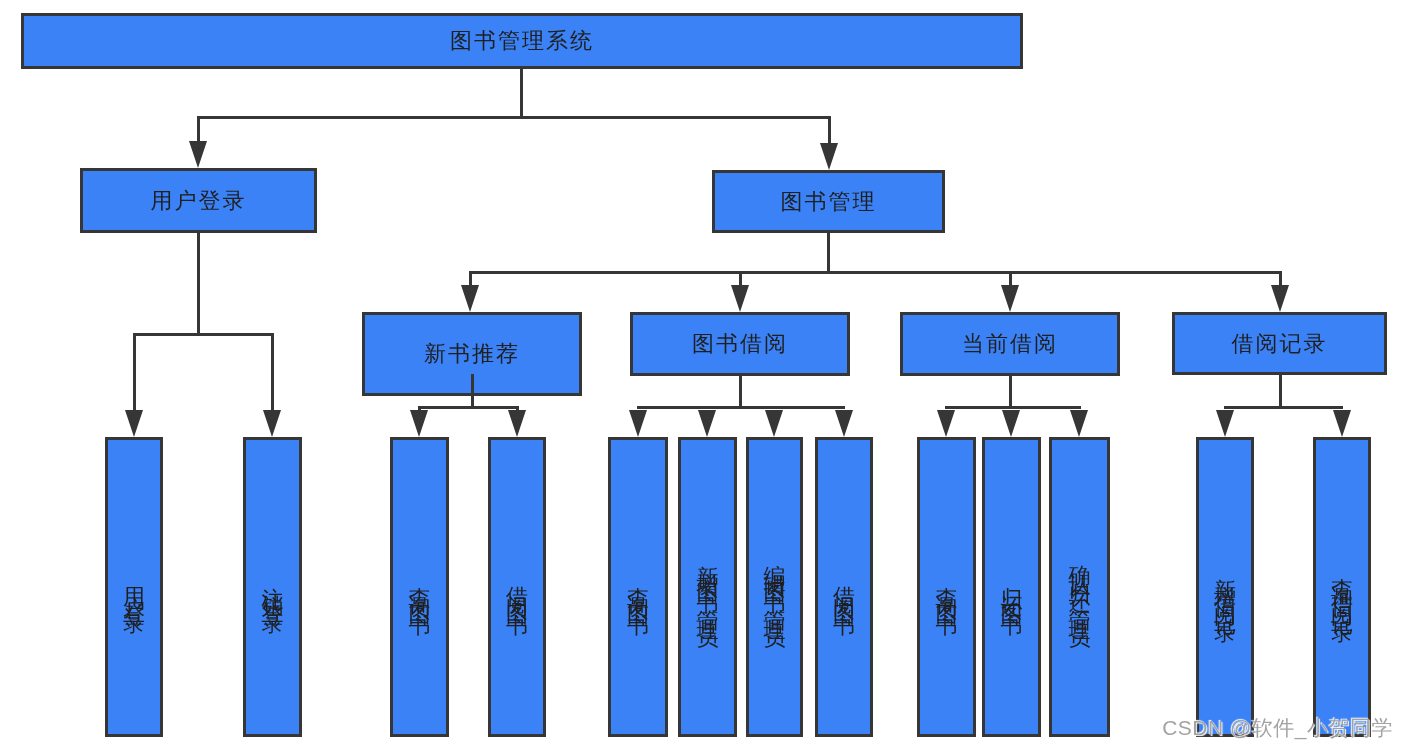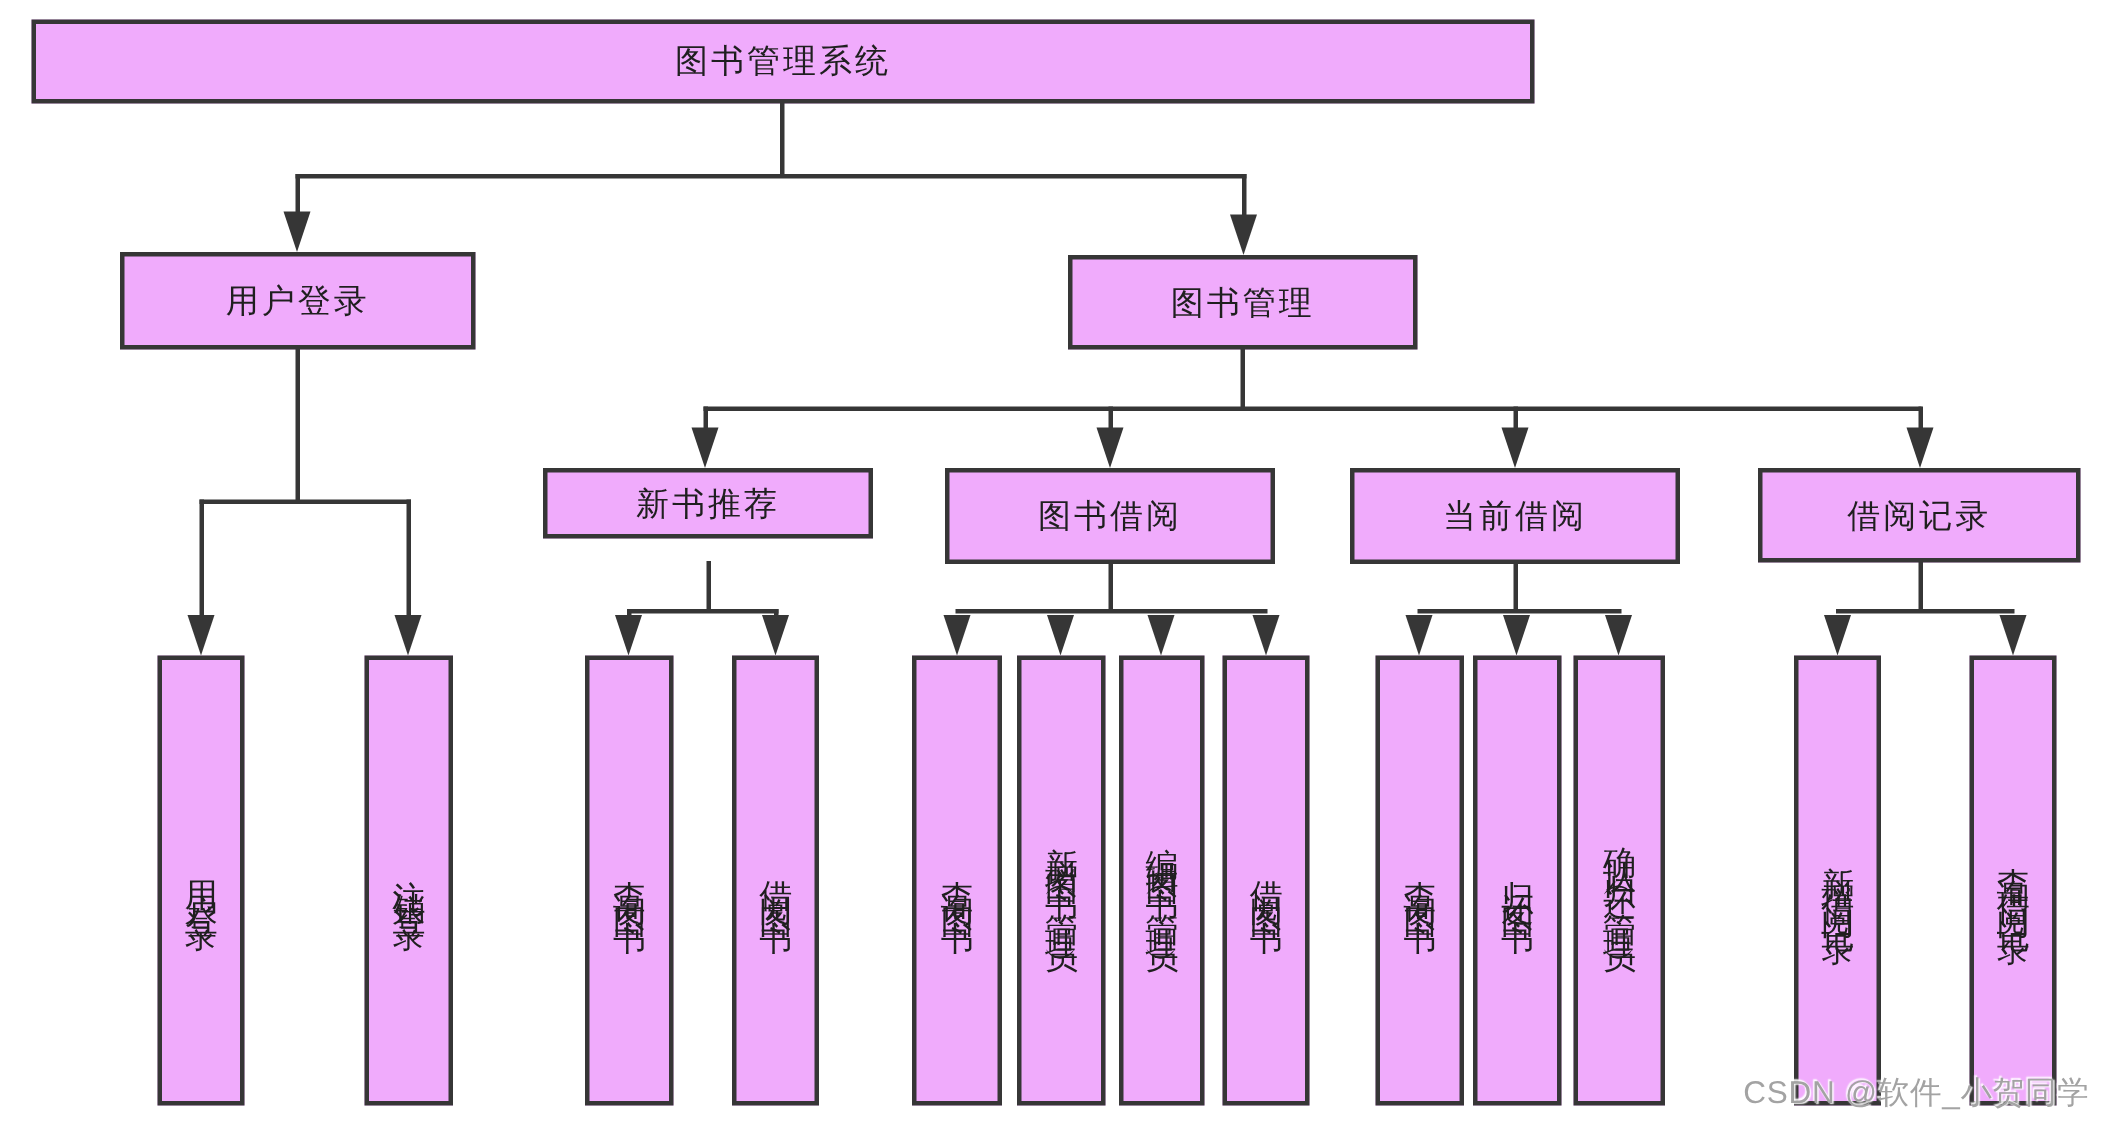--- a/index.html
+++ b/index.html
@@ -2,21 +2,21 @@
 <html><head>
 <meta charset="utf-8">
 <style>
   html,body { margin:0; padding:0; background:#ffffff; }
   .stage {
     position:relative; width:1405px; height:747px; background:#ffffff;
     overflow:hidden; font-family:"Liberation Sans", sans-serif;
   }
   .box {
     position:absolute; box-sizing:border-box;
-    border:3px solid #363636; background:#f0abfc;
+    border:3px solid #363636; background:#3b82f6;
     display:flex; align-items:center; justify-content:center;
     color:#1f1f1f; font-size:22px; letter-spacing:2px; line-height:1;
     text-align:center; white-space:nowrap;
   }
   .box.v {
     writing-mode:vertical-rl; text-orientation:mixed;
     letter-spacing:9px; white-space:normal; line-height:1.1;
   }
   .hline { position:absolute; height:3px; background:#363636; }
   .vline { position:absolute; width:3px;  background:#363636; }
@@ -60,21 +60,21 @@
   <div class="hline" style="left:469px;top:271px;width:812px"></div>
   <div class="vline" style="left:469px;top:271px;height:16px"></div>
   <div class="arr" style="left:461px;top:285px"></div>
   <div class="vline" style="left:739px;top:271px;height:16px"></div>
   <div class="arr" style="left:731px;top:285px"></div>
   <div class="vline" style="left:1009px;top:271px;height:16px"></div>
   <div class="arr" style="left:1001px;top:285px"></div>
   <div class="vline" style="left:1279px;top:271px;height:16px"></div>
   <div class="arr" style="left:1271px;top:285px"></div>
 
-  <div class="box" style="left:362px;top:312px;width:220px;height:47px">新书推荐</div>
+  <div class="box" style="left:362px;top:312px;width:220px;height:84px">新书推荐</div>
   <div class="box" style="left:900px;top:312px;width:220px;height:64px">当前借阅</div>
   <div class="box" style="left:630px;top:312px;width:220px;height:64px">图书借阅</div>
   <div class="box" style="left:1172px;top:312px;width:215px;height:63px">借阅记录</div>
 
   <div class="vline" style="left:471px;top:374px;height:34px"></div>
   <div class="hline" style="left:418px;top:406px;width:101px"></div>
   <div class="vline" style="left:418px;top:406px;height:8px"></div>
   <div class="arr" style="left:410px;top:410px"></div>
   <div class="vline" style="left:516px;top:406px;height:8px"></div>
   <div class="arr" style="left:508px;top:410px"></div>

